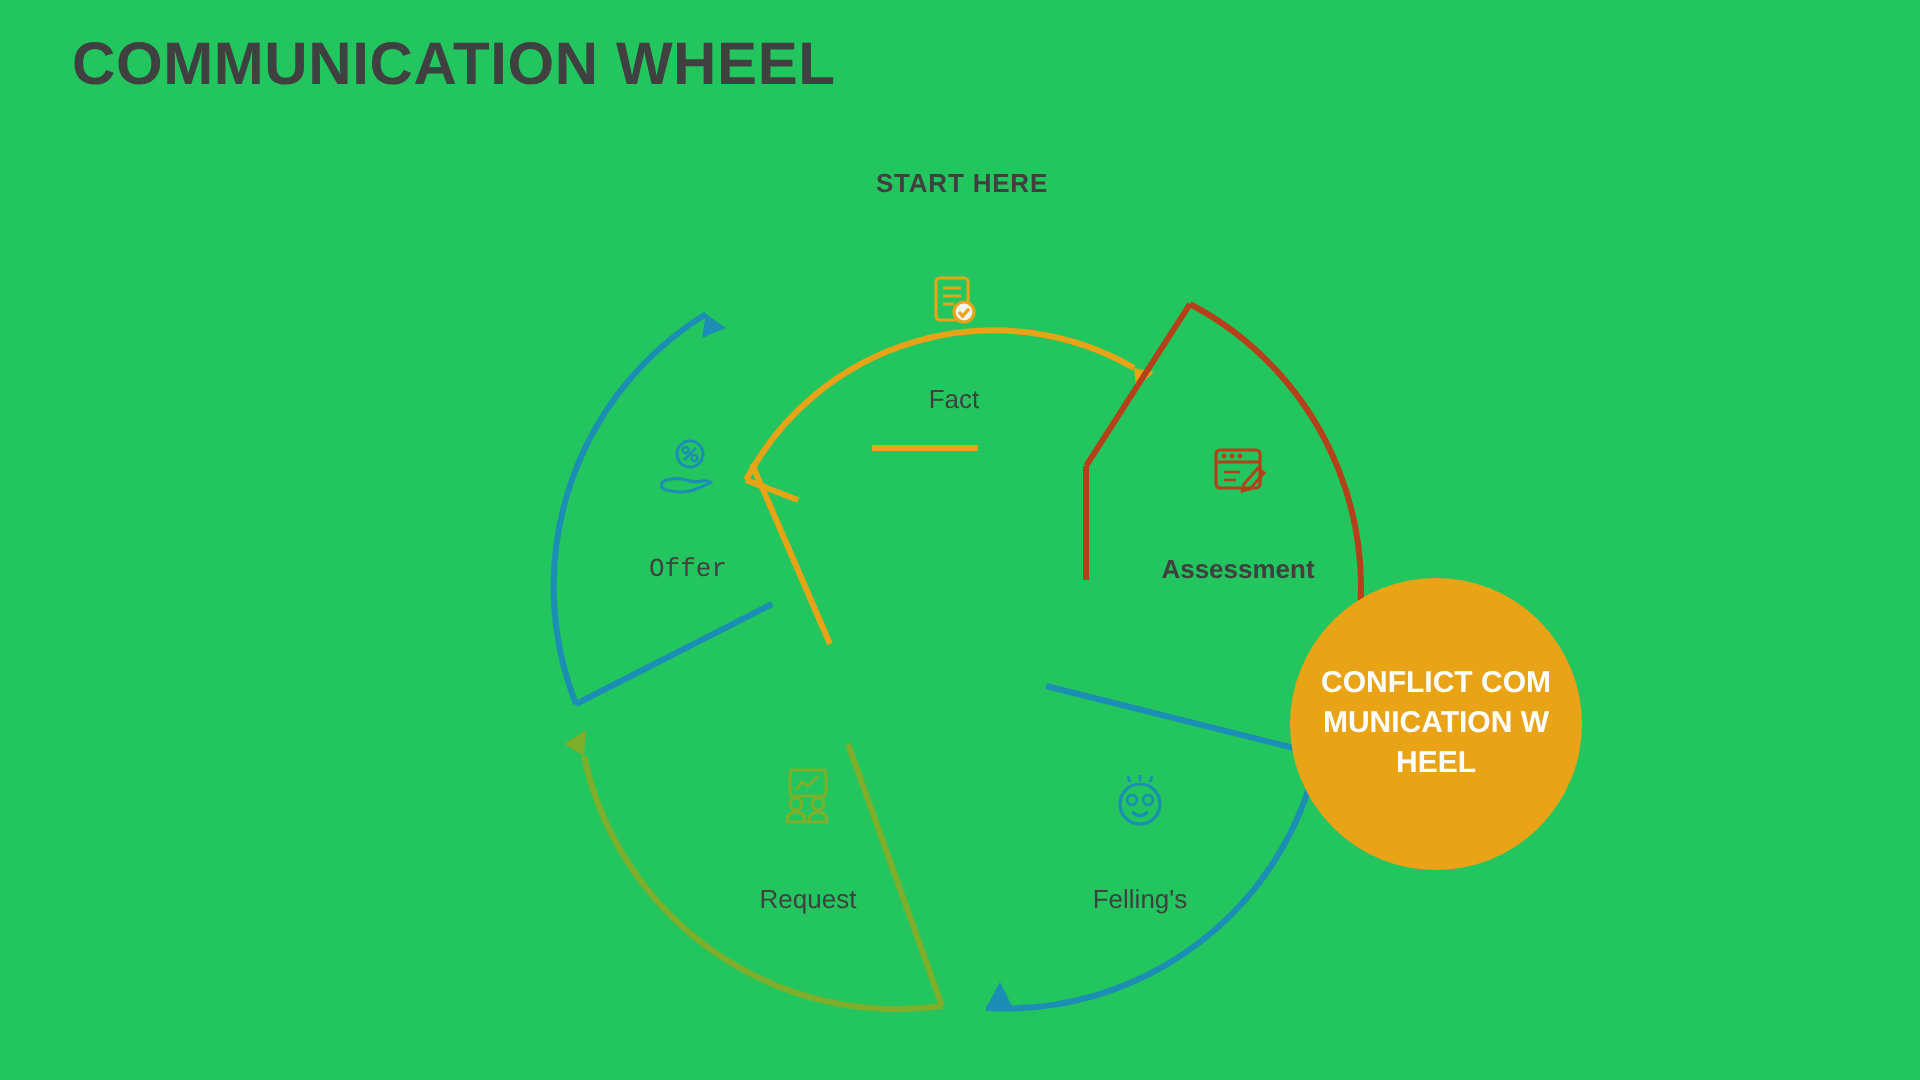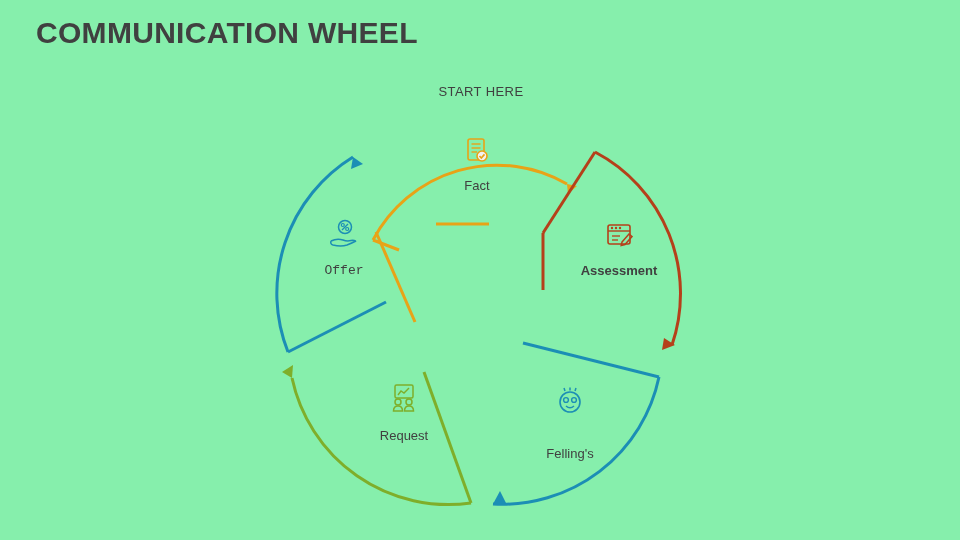--- a/index.html
+++ b/index.html
@@ -12,21 +12,21 @@
     background: #f2f2f2;
     font-family: "Liberation Sans", sans-serif;
     overflow: hidden;
     position: relative;
   }
   #slide {
     position: absolute;
     left: 0; top: 0;
     width: 960px;
     height: 540px;
-    background: #86efac;
+    background: #22c55e;
   }
   #title {
     position: absolute;
     left: 36px;
     top: 16px;
     font-size: 30px;
     font-weight: bold;
     color: #404040;
     letter-spacing: 0.3px;
     white-space: nowrap;
@@ -38,34 +38,35 @@
     width: 480px;
     height: 480px;
   }
   .seg-label {
     position: absolute;
     font-size: 13px;
     color: #404040;
     text-align: center;
     white-space: nowrap;
     transform: translateX(-50%);
+    margin-top: 14px;
   }
   .seg-icon {
     position: absolute;
     transform: translate(-50%, -50%);
     width: 36px;
     height: 36px;
   }
   #start-here {
     position: absolute;
     left: 481px;
     top: 84px;
     transform: translateX(-50%);
     font-size: 13px;
-    font-weight: normal;
+    font-weight: bold;
     color: #404040;
     letter-spacing: 0.4px;
     white-space: nowrap;
     text-align: right;
   }
   #hub {
     position: absolute;
     left: 405px;
     top: 229px;
     width: 146px;
@@ -174,21 +175,21 @@
       <svg viewBox="0 0 36 36" width="36" height="36">
         <circle cx="18" cy="20" r="10" fill="none" stroke="#1c8eb5" stroke-width="1.6"></circle>
         <circle cx="14" cy="18" r="2.4" fill="none" stroke="#1c8eb5" stroke-width="1.4"></circle>
         <circle cx="22" cy="18" r="2.4" fill="none" stroke="#1c8eb5" stroke-width="1.4"></circle>
         <path d="M 14 24 q 4 3.5 8 0" fill="none" stroke="#1c8eb5" stroke-width="1.5"></path>
         <line x1="13" y1="9" x2="12" y2="6" stroke="#1c8eb5" stroke-width="1.5"></line>
         <line x1="18" y1="8.5" x2="18" y2="5.5" stroke="#1c8eb5" stroke-width="1.5"></line>
         <line x1="23" y1="9" x2="24" y2="6" stroke="#1c8eb5" stroke-width="1.5"></line>
       </svg>
     </div>
-    <div class="seg-label" style="left:330px; top:386px;text-align:center;">Felling's</div>
+    <div class="seg-label" style="left:330px; top:368px;text-align:center;">Felling's</div>
 
     
     <div class="seg-icon" style="left:164px; top:338px;">
       <svg viewBox="0 0 36 36" width="36" height="36">
         <rect x="9" y="5" width="18" height="13" rx="1.5" fill="none" stroke="#7fae2a" stroke-width="1.5"></rect>
         <polyline points="12,15 15,11 18,13 23,8" fill="none" stroke="#7fae2a" stroke-width="1.4"></polyline>
         <circle cx="12" cy="22" r="3" fill="none" stroke="#7fae2a" stroke-width="1.5"></circle>
         <path d="M 7.5 31 q 0 -5 4.5 -5 q 4.5 0 4.5 5 z" fill="none" stroke="#7fae2a" stroke-width="1.5"></path>
         <circle cx="23" cy="22" r="3" fill="none" stroke="#7fae2a" stroke-width="1.5"></circle>
         <path d="M 18.5 31 q 0 -5 4.5 -5 q 4.5 0 4.5 5 z" fill="none" stroke="#7fae2a" stroke-width="1.5"></path>
@@ -202,15 +203,18 @@
         <circle cx="19" cy="10" r="6.5" fill="none" stroke="#1c8eb5" stroke-width="1.5"></circle>
         <circle cx="16.8" cy="8" r="1.5" fill="none" stroke="#1c8eb5" stroke-width="1.2"></circle>
         <circle cx="21.2" cy="12" r="1.5" fill="none" stroke="#1c8eb5" stroke-width="1.2"></circle>
         <line x1="16" y1="13" x2="22" y2="7" stroke="#1c8eb5" stroke-width="1.3"></line>
         <path d="M 5 24 q 6 -3 12 -1 q 4 1.5 8 0.5 q 3 -0.5 5 1" fill="none" stroke="#1c8eb5" stroke-width="1.5"></path>
         <path d="M 5 24 q -1 3 2 4 q 8 2 14 0 q 4 -1.5 9 -4" fill="none" stroke="#1c8eb5" stroke-width="1.5"></path>
       </svg>
     </div>
     <div class="seg-label" style="left:104px; top:203px;font-family:Liberation Mono, monospace;">Offer</div>
 
+    <div id="hub">
+      <div id="hub-text">CONFLICT COMMUNICATION WHEEL</div>
+    </div>
   </div>
 
 </div>
 
 </body></html>

